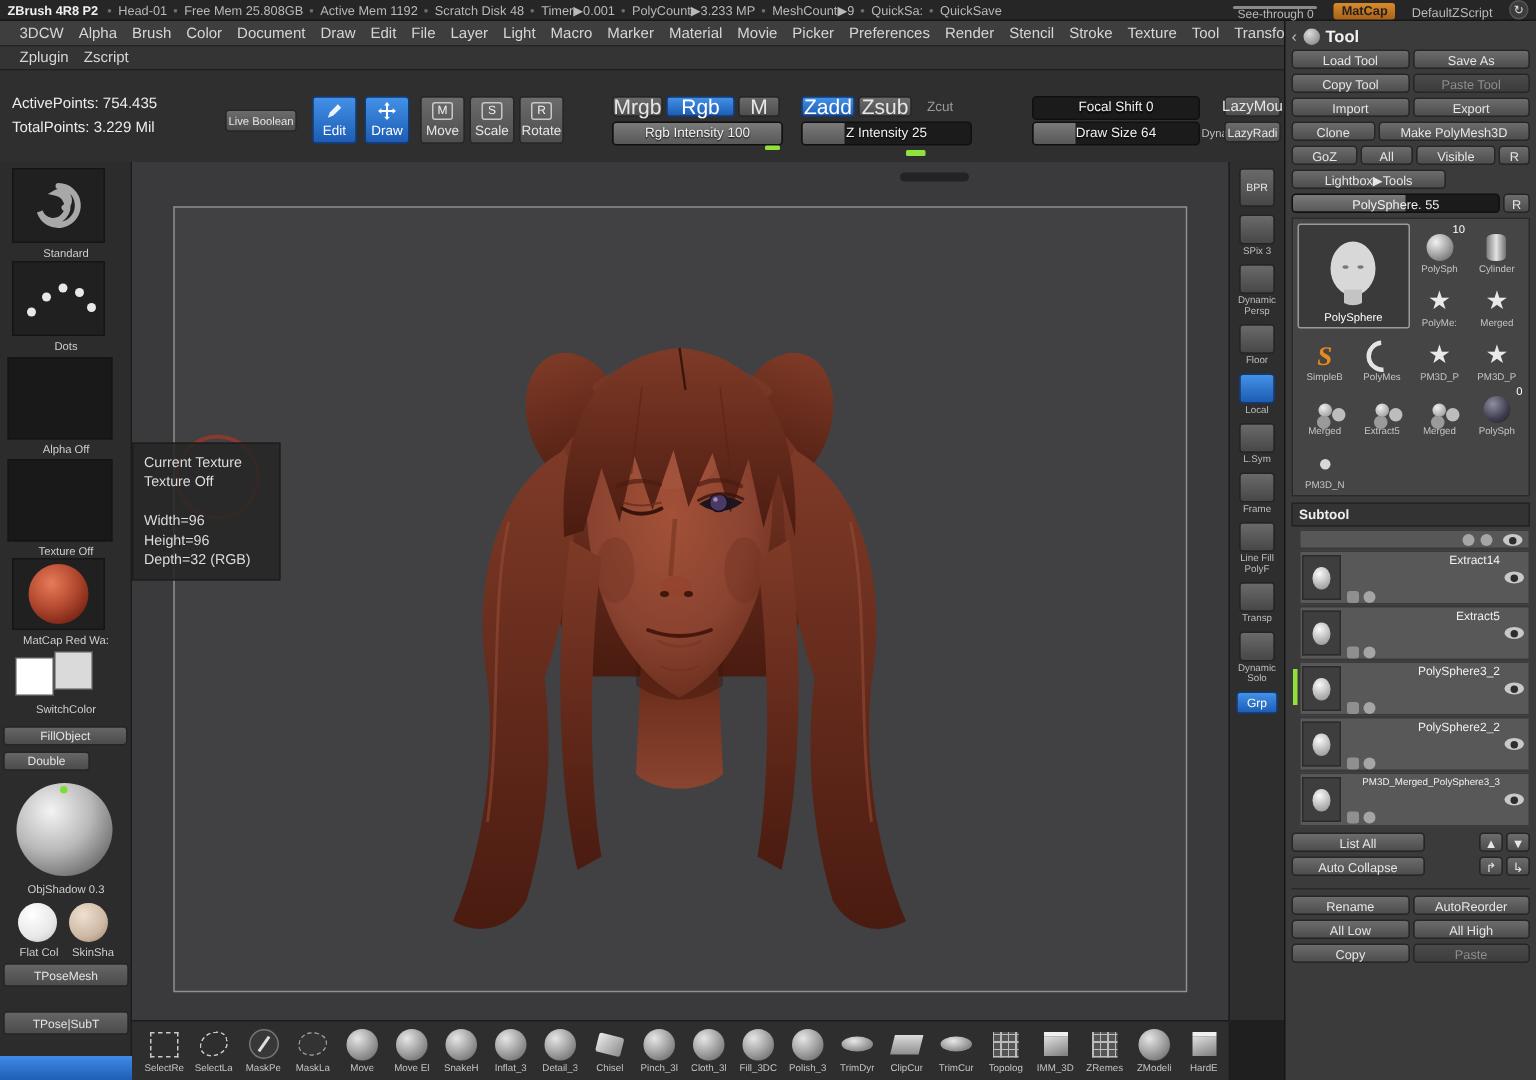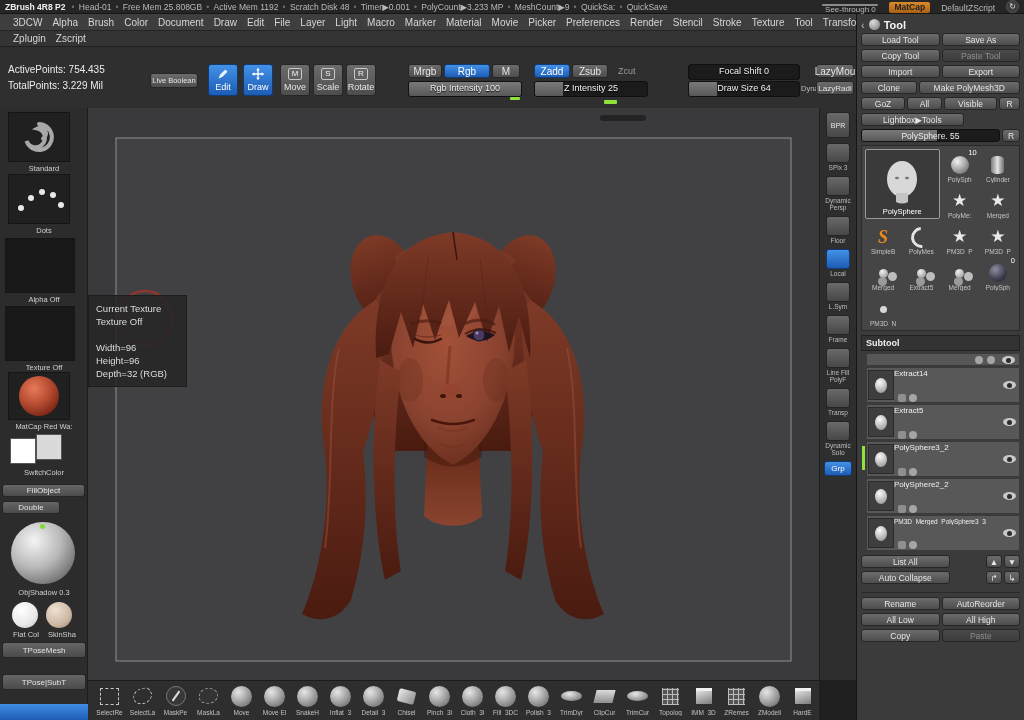--- a/index.html
+++ b/index.html
@@ -24,21 +24,21 @@
   #menubar{top:14px;left:0;width:856px;height:17px;background:#3e3e3e;border-bottom:1px solid #242424;
            display:flex;align-items:center;padding:0 8px;box-sizing:border-box;gap:1px;}
   .menu-item{font-size:10px;color:#d6d6d6;padding:0 5px;cursor:default;}
   #menubar2{top:31px;left:0;width:856px;height:16px;background:#343434;border-bottom:1px solid #202020;
             display:flex;align-items:center;padding:0 8px;box-sizing:border-box;gap:2px;}
 
   
   #topshelf{top:47px;left:0;width:856px;height:61px;background:#2f2f2f;border-bottom:1px solid #191919;}
   .stats-line{position:absolute;left:8px;font-size:10px;color:#ececec;}
   .btn{background:linear-gradient(#6c6c6c,#4d4d4d);border:1px solid #262626;border-radius:3px;
-       color:#e6e6e6;font-size:10px;text-align:center;box-sizing:border-box;display:flex;align-items:center;justify-content:center;cursor:default;}
+       color:#e6e6e6;font-size:14px;text-align:center;box-sizing:border-box;display:flex;align-items:center;justify-content:center;cursor:default;}
   .btn.blue{background:linear-gradient(#4攻)}
   .btn.blue{background:linear-gradient(#4391e8,#1d5cb4);color:#fff;border-color:#123a75;}
   .btn.dim{color:#8e8e8e;background:linear-gradient(#4a4a4a,#3c3c3c);}
   .bigbtn{flex-direction:column;gap:2px;font-size:9px;}
   .slider{position:absolute;background:#1b1b1b;border:1px solid #101010;border-radius:3px;overflow:hidden;}
   .slider .fill{position:absolute;left:0;top:0;bottom:0;background:linear-gradient(#7a7a7a,#585858);}
   .slider .slbl{position:relative;z-index:1;font-size:9px;color:#f2f2f2;text-align:center;display:block;line-height:13px;text-shadow:0 1px 1px #000;}
   .msr-ic{font-size:8px;border:1px solid #c7c7c7;border-radius:2px;padding:0 3px;line-height:10px;color:#f0f0f0;}
   .green-dash{position:absolute;background:#8fe23c;border-radius:1px;}
   .zcut-lbl{position:absolute;font-size:9px;color:#9a9a9a;}
@@ -113,21 +113,21 @@
   
   .sub-header{background:#333;border:1px solid #222;height:14px;display:flex;align-items:center;padding:0 4px;margin-bottom:2px;}
   .sub-title{font-size:9px;font-weight:bold;color:#eee;}
   #subtool-list{position:relative;padding-left:5px;}
   .st-partial{height:11px;background:#575757;border:1px solid #3a3a3a;margin-bottom:1px;display:flex;align-items:center;justify-content:flex-end;gap:4px;padding:0 4px;}
   .st-row{height:32px;background:#585858;border:1px solid #3a3a3a;margin-bottom:1px;display:flex;align-items:center;padding:1px 3px 1px 1px;box-sizing:content-box;position:relative;}
   .st-row.active::before{content:"";position:absolute;left:-5px;top:4px;width:3px;height:24px;background:#8fe23c;}
   .st-thumb{width:24px;height:28px;background:#3e3e3e;border:1px solid #2b2b2b;position:relative;flex:none;}
   .st-thumb::after{content:"";position:absolute;left:6px;top:7px;width:12px;height:15px;border-radius:50%;
                    background:radial-gradient(circle at 38% 30%,#fafafa,#b5b5b5 60%,#8a8a8a);}
-  .st-mid{flex:1;display:flex;flex-direction:column;align-items:flex-start;gap:16px;min-width:0;}
+  .st-mid{flex:1;display:flex;flex-direction:column;align-items:flex-end;gap:16px;min-width:0;}
   .st-name{font-size:8px;color:#f0f0f0;max-width:100%;overflow:hidden;white-space:nowrap;}
   .st-icons{display:flex;gap:3px;align-self:flex-start;margin-left:4px;}
   .mini{width:8px;height:8px;border-radius:2px;background:#8f8f8f;}
   .mini2{width:8px;height:8px;border-radius:50%;background:#a5a5a5;}
   .eye{width:13px;height:8px;border-radius:50%;background:#c9c9c9;position:relative;flex:none;margin-left:3px;}
   .eye::after{content:"";position:absolute;left:4px;top:2px;width:5px;height:5px;border-radius:50%;background:#2d2d2d;}
 
   .rp-div{height:5px;border-bottom:1px solid #2a2a2a;margin-bottom:4px;}
   .sq-btn{width:16px;height:13px;flex:none !important;}
 

